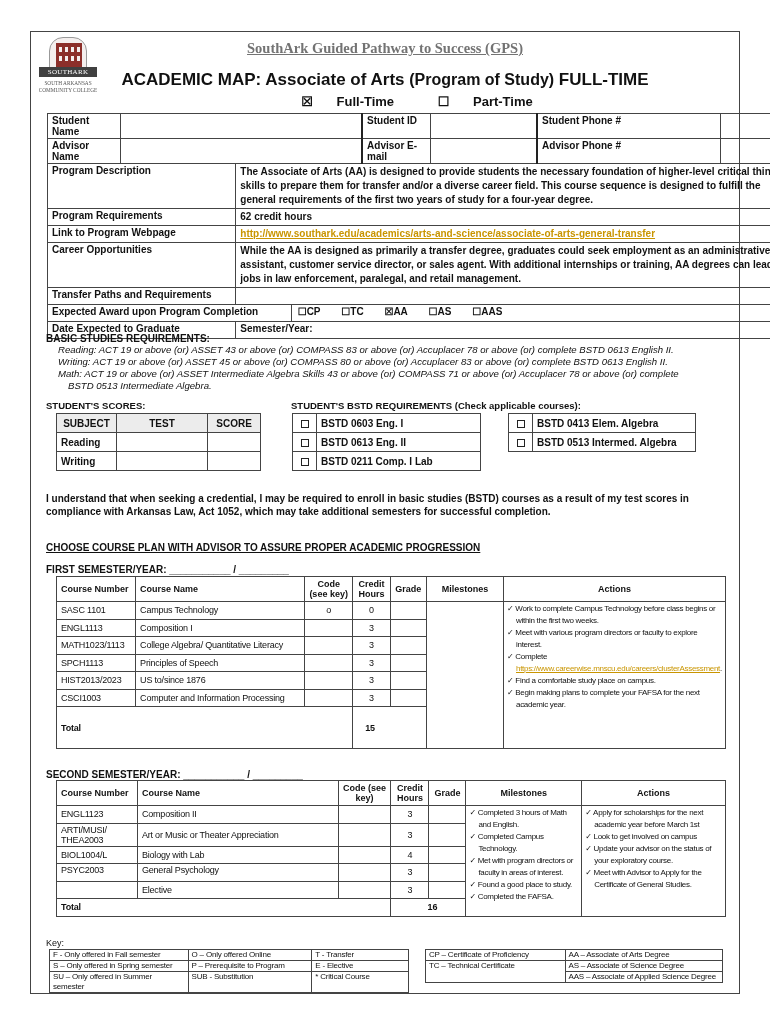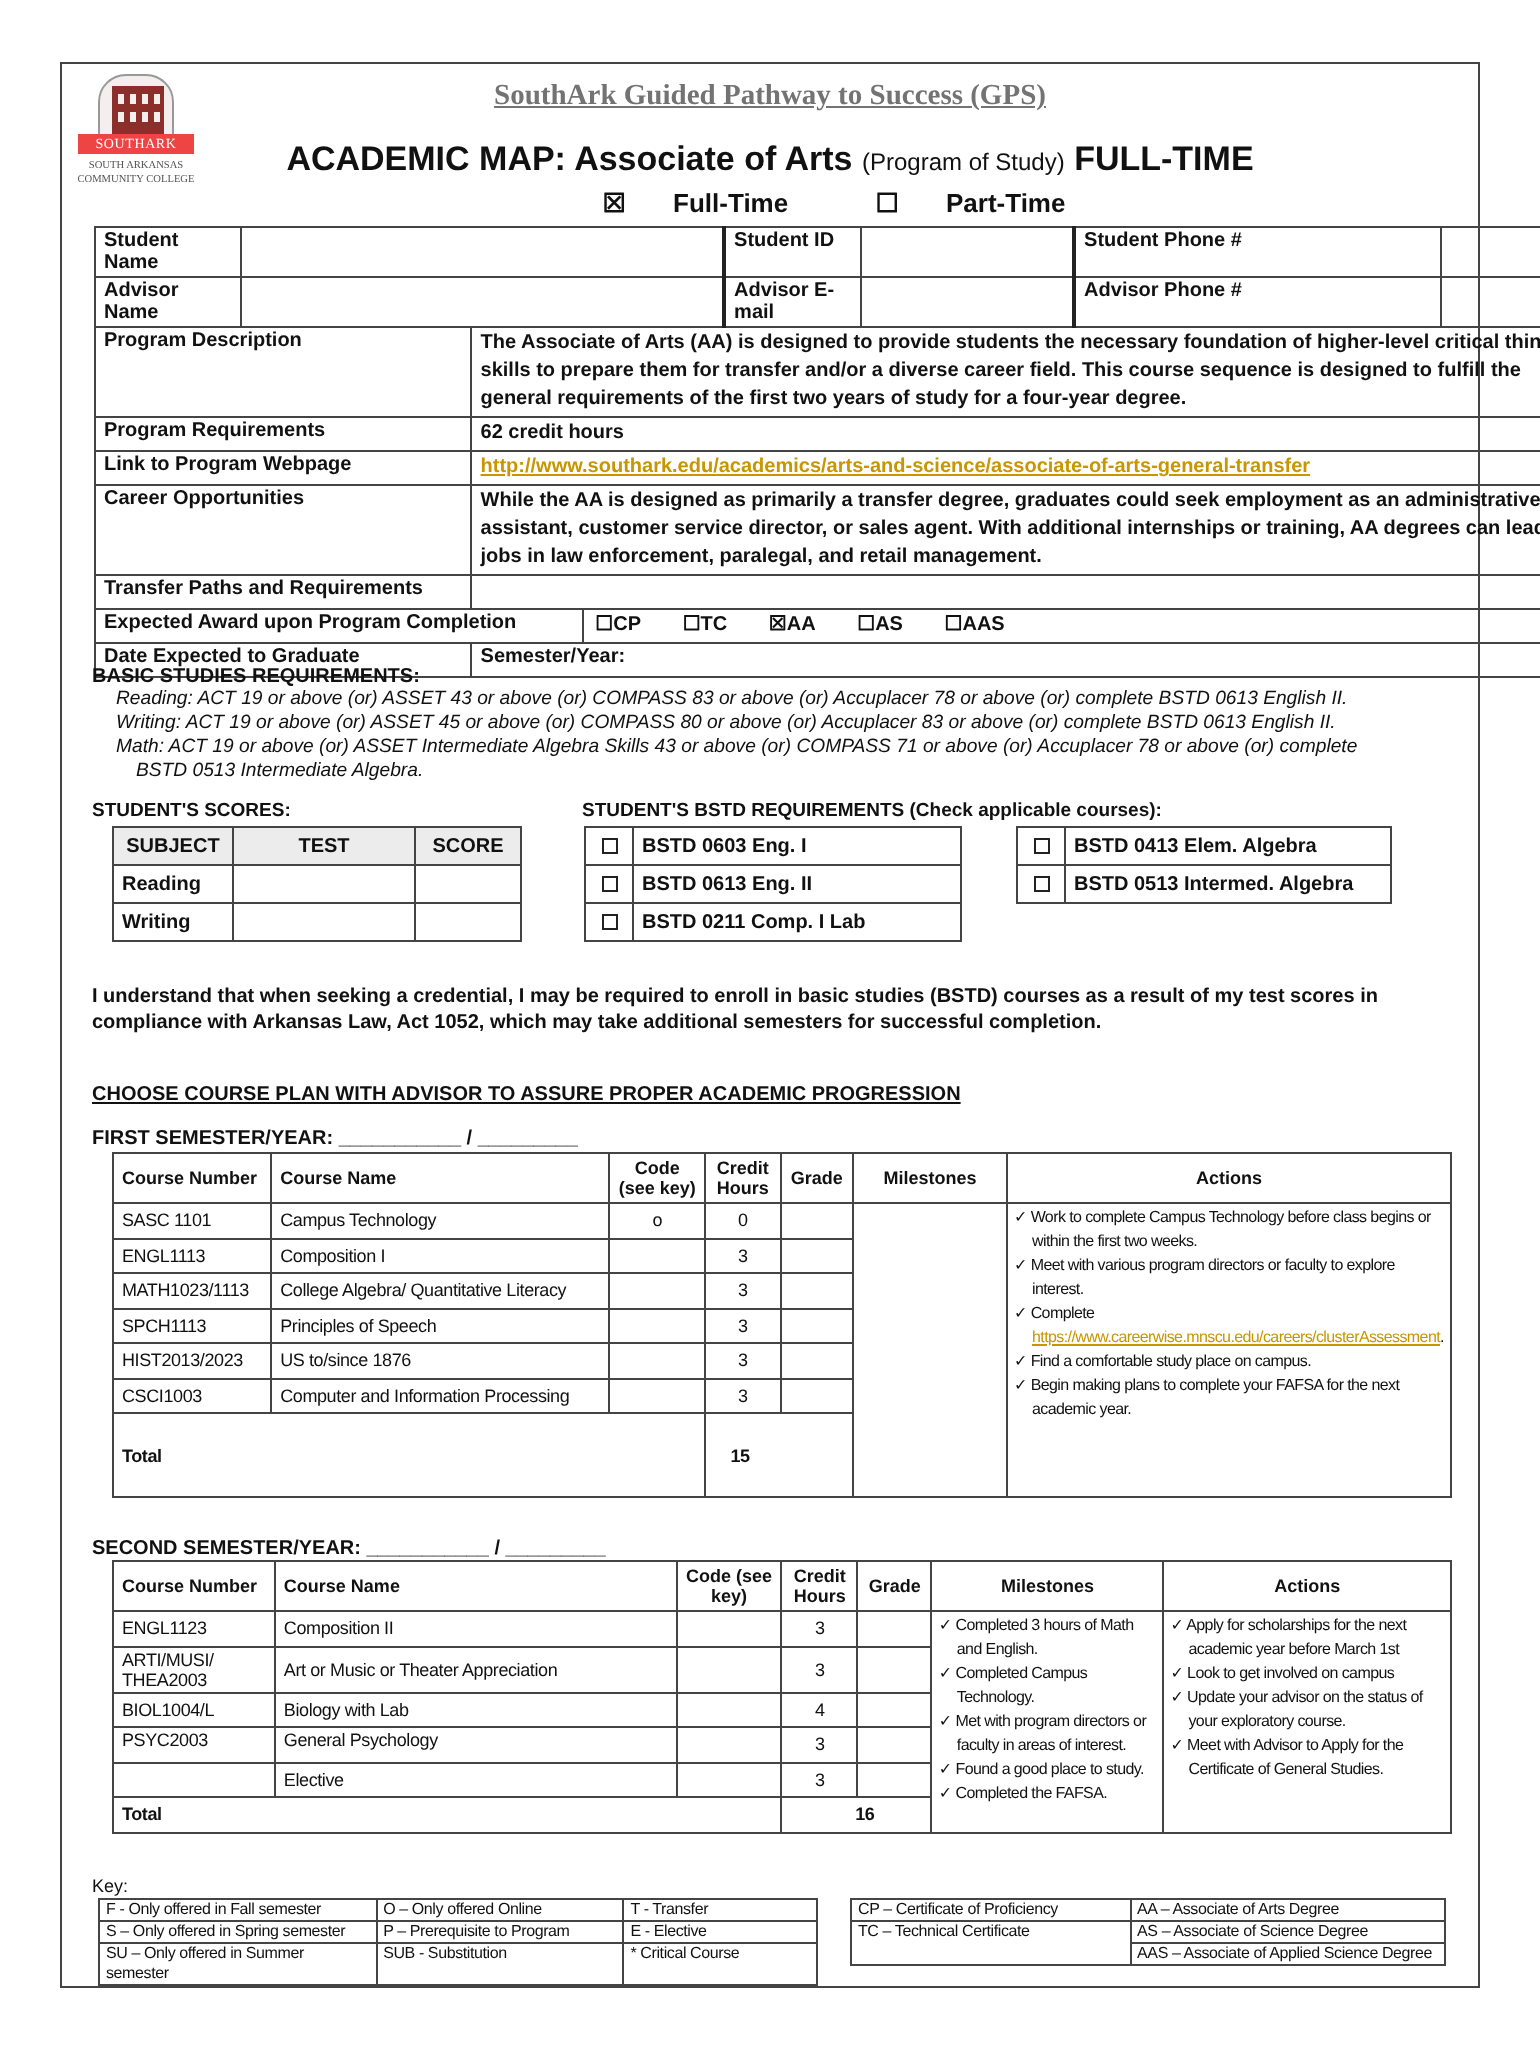--- a/index.html
+++ b/index.html
@@ -5,26 +5,26 @@
     * { box-sizing: border-box; margin: 0; padding: 0; }
     html, body { width: 770px; height: 1024px; background: #ffffff; overflow: hidden; }
     body { font-family: "Liberation Sans", sans-serif; color: #111; font-size: 10px; position: relative; }
 
     .page-frame { position: absolute; left: 30px; top: 31px; width: 710px; height: 963px; border: 1.5px solid #444; }
 
     .logo { position: absolute; left: 35px; top: 33px; width: 66px; height: 66px; }
     .logo .building { position: absolute; left: 14px; top: 4px; width: 38px; height: 38px; border: 1px solid #999; border-radius: 14px 14px 2px 2px; background: #f4efee; }
     .logo .bld-inner { position: absolute; left: 6px; top: 5px; width: 26px; height: 30px; background: #8c2f2a; }
     .logo .bld-win { position: absolute; width: 3px; height: 5px; background: #f4efee; }
-    .logo .banner { position: absolute; left: 4px; top: 34px; width: 58px; height: 10px; background: #ef4444; color: #fff; font-family: "Liberation Serif", serif; font-size: 7px; text-align: center; line-height: 10px; letter-spacing: 0.3px; }
+    .logo .banner { position: absolute; left: 4px; top: 34px; width: 58px; height: 10px; background: #404040; color: #fff; font-family: "Liberation Serif", serif; font-size: 7px; text-align: center; line-height: 10px; letter-spacing: 0.3px; }
     .logo .sub { position: absolute; left: 0; top: 47px; width: 66px; text-align: center; font-family: "Liberation Serif", serif; font-size: 5.3px; line-height: 6.5px; color: #555; }
 
     .title-gps { position: absolute; left: 0; width: 770px; top: 40px; text-align: center; font-family: "Liberation Serif", serif; font-weight: bold; font-size: 14.5px; text-decoration: underline; color: #737373; }
     .title-map { position: absolute; left: 0; width: 770px; top: 70px; text-align: center; font-weight: bold; font-size: 17px; color: #111; }
-    .title-map .small { font-size: 12px; font-weight: normal; }
+    .title-map .small { font-size: 16px; font-weight: bold; }
     .time-opts { position: absolute; top: 94px; left: 0; width: 770px; text-align: center; font-weight: bold; font-size: 13px; margin-left: 32px; }
     .time-opts span { margin: 0 10px; }
 
     table { border-collapse: collapse; }
     td, th { border: 1px solid #444; padding: 1px 4px; vertical-align: top; font-size: 10px; }
     .info { position: absolute; left: 47px; top: 113px; width: 752px; }
     .info td { height: 17px; font-weight: bold; }
     .info .lbl { font-weight: bold; }
     .info .val { font-weight: bold; line-height: 14px; }
     .info .link { color: #c99500; text-decoration: underline; font-weight: bold; }

